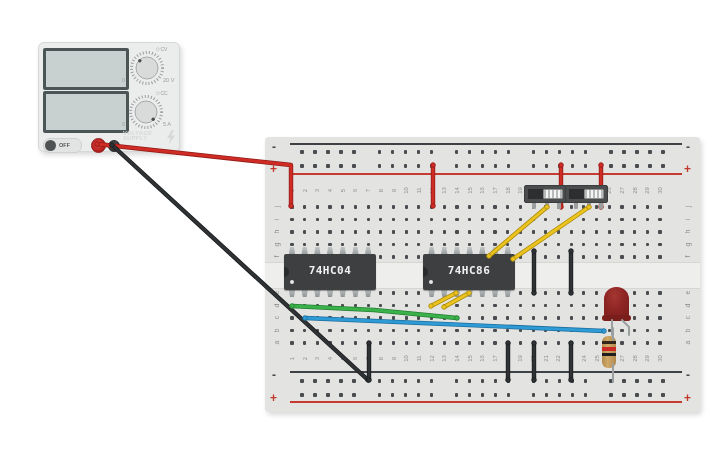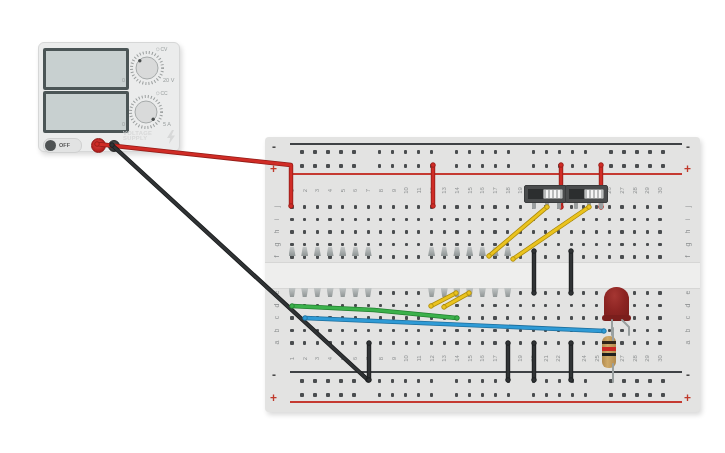--- a/index.html
+++ b/index.html
@@ -190,20 +190,30 @@
         <div class="icpin top" style="left: 466.16px; top: 247px;"></div>
         <div class="icpin bot" style="left: 466.16px; top: 288px;"></div>
         <div class="icpin top" style="left: 478.85px; top: 247px;"></div>
         <div class="icpin bot" style="left: 478.85px; top: 288px;"></div>
         <div class="icpin top" style="left: 491.54px; top: 247px;"></div>
         <div class="icpin bot" style="left: 491.54px; top: 288px;"></div>
         <div class="icpin top" style="left: 504.23px; top: 247px;"></div>
         <div class="icpin bot" style="left: 504.23px; top: 288px;"></div>
       </div>
 
+    <div class="chip" id="chip0" style="left:284px;">
+      <div class="notch"></div>
+      <div class="pin1dot"></div>
+      <span class="chip-label">74HC04</span>
+    </div>
+    <div class="chip" id="chip1" style="left:423px;">
+      <div class="notch"></div>
+      <div class="pin1dot"></div>
+      <span class="chip-label">74HC86</span>
+    </div>
 
     <div class="swpin" style="left:532px;"></div>
     <div class="swpin" style="left:545px;"></div>
     <div class="swpin" style="left:557px;"></div>
     <div class="swpin" style="left:574px;"></div>
     <div class="swpin" style="left:587px;"></div>
     <div class="swpin" style="left:599px;"></div>
 
     <div class="sswitch" style="left:524px;">
       <div class="recess"></div>

